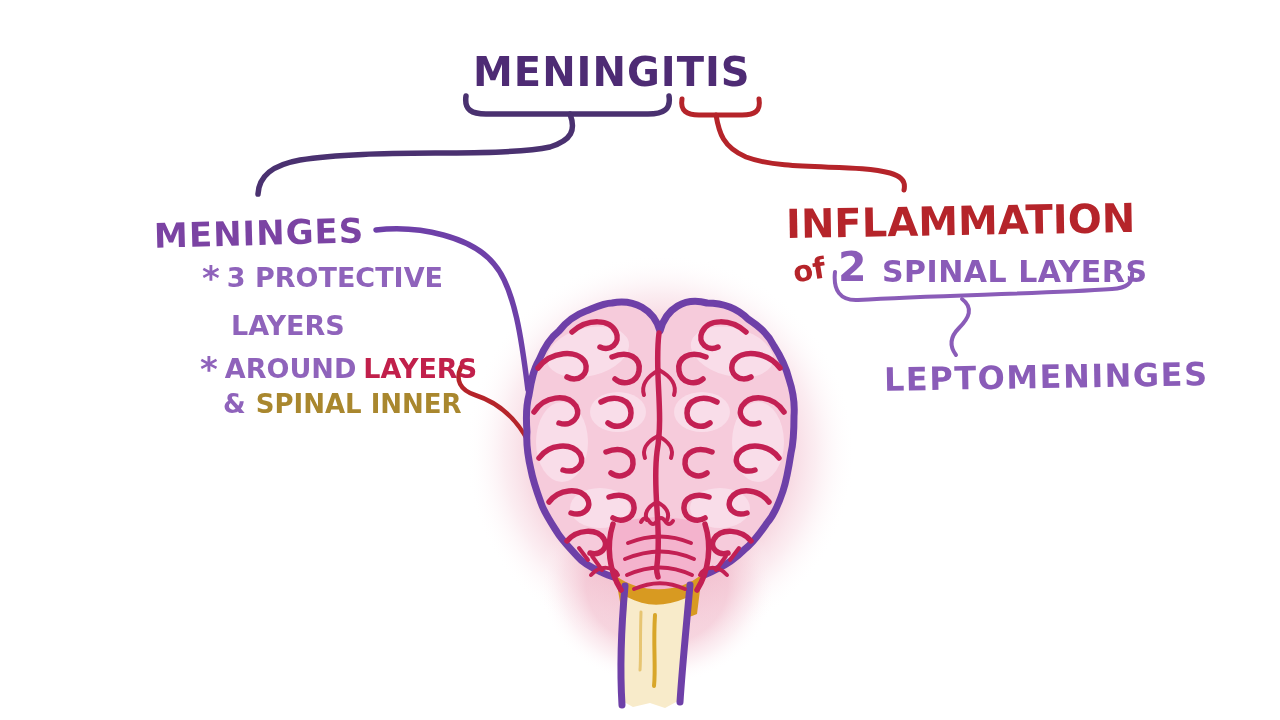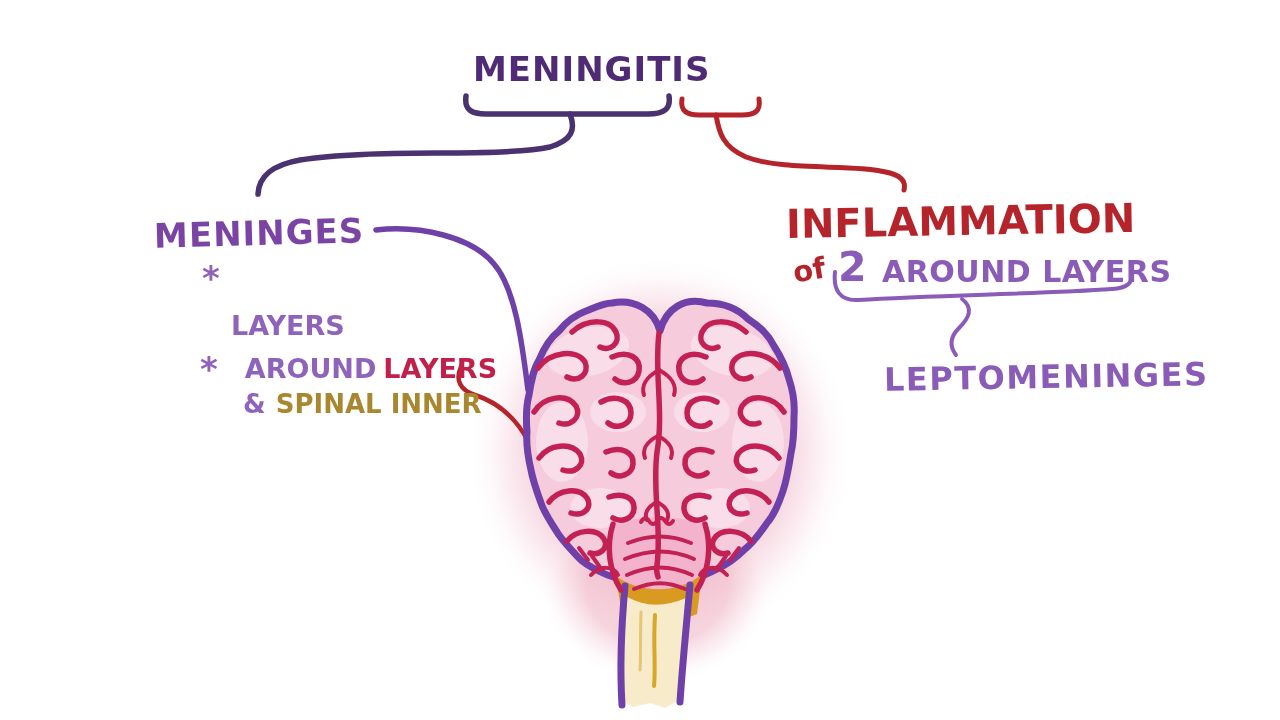--- a/index.html
+++ b/index.html
@@ -21,29 +21,29 @@
     --groove-gold:#d8a62a;
     --glow-pink:#f0b4c6;
   }
   html,body{margin:0;padding:0;background:#ffffff;}
   #stage{
     position:relative;width:1280px;height:720px;overflow:hidden;background:#ffffff;
     font-family:"DejaVu Sans",sans-serif;font-weight:700;
   }
   #art{position:absolute;left:0;top:0;width:1280px;height:720px;}
   .txt{position:absolute;white-space:nowrap;line-height:1;}
-  .title{left:473px;top:52px;font-size:34px;letter-spacing:1px;color:var(--title-purple);}
+  .title{left:473px;top:52px;font-size:40px;letter-spacing:1px;color:var(--title-purple);}
   .meninges{left:154px;top:216px;font-size:34px;letter-spacing:1px;color:var(--heading-purple);transform:rotate(-1.5deg);}
   .b-row{display:flex;align-items:flex-start;gap:7px;color:var(--light-purple);}
   .row1{left:202px;top:264px;font-size:27px;}
   .row2{left:231px;top:312px;font-size:27px;color:var(--light-purple);}
   .row3{left:200px;top:355px;font-size:27px;}
   .row4{left:223px;top:391px;font-size:26px;display:flex;gap:10px;}
   .marker{font-size:34px;line-height:0.8;position:relative;top:1px;color:var(--light-purple);}
-  .w-purple{color:var(--light-purple);margin-left:20px;}
+  .w-purple{color:var(--light-purple);}
   .w-brainred{color:var(--brain-text-red);}
   .w-gold{color:var(--gold);}
   .inflammation{left:786px;top:201px;font-size:40px;color:var(--red);transform:rotate(-1deg);}
   .of{left:793px;top:256px;font-size:29px;color:var(--red);transform:rotate(-9deg);text-transform:none;}
   .big2{left:838px;top:247px;font-size:41px;color:var(--lepto-purple);}
   .innerlayers{left:882px;top:257px;font-size:30px;color:var(--lepto-purple);letter-spacing:0.5px;}
   .lepto{left:884px;top:361px;font-size:32px;letter-spacing:1.5px;color:var(--lepto-purple);transform:rotate(-1deg);}
 
   
   .st-purple{stroke:var(--connector-purple);stroke-width:5.5;fill:none;stroke-linecap:round;}
@@ -191,32 +191,33 @@
       <path class="gyri-thin" d="M739,548 l-9,12"></path>
     </g>
   </svg>
 
   <div class="txt title">MENINGITIS</div>
 
   <div class="txt meninges">MENINGES</div>
 
   <div class="txt b-row row1">
     <span class="marker">*</span>
+    <span>3 PROTECTIVE</span>
   </div>
   <div class="txt row2">LAYERS</div>
 
   <div class="txt b-row row3">
     <span class="marker">*</span>
     <span class="w-purple">AROUND</span>
     <span class="w-brainred">LAYERS</span>
   </div>
   <div class="txt row4">
     <span class="w-purple">&amp;</span>
     <span class="w-gold">SPINAL INNER</span>
   </div>
 
   <div class="txt inflammation">INFLAMMATION</div>
   <div class="txt of">of</div>
   <div class="txt big2">2</div>
-  <div class="txt innerlayers">AROUND LAYERS</div>
+  <div class="txt innerlayers">SPINAL LAYERS</div>
   <div class="txt lepto">LEPTOMENINGES</div>
 
 </div>
 
 </body></html>

